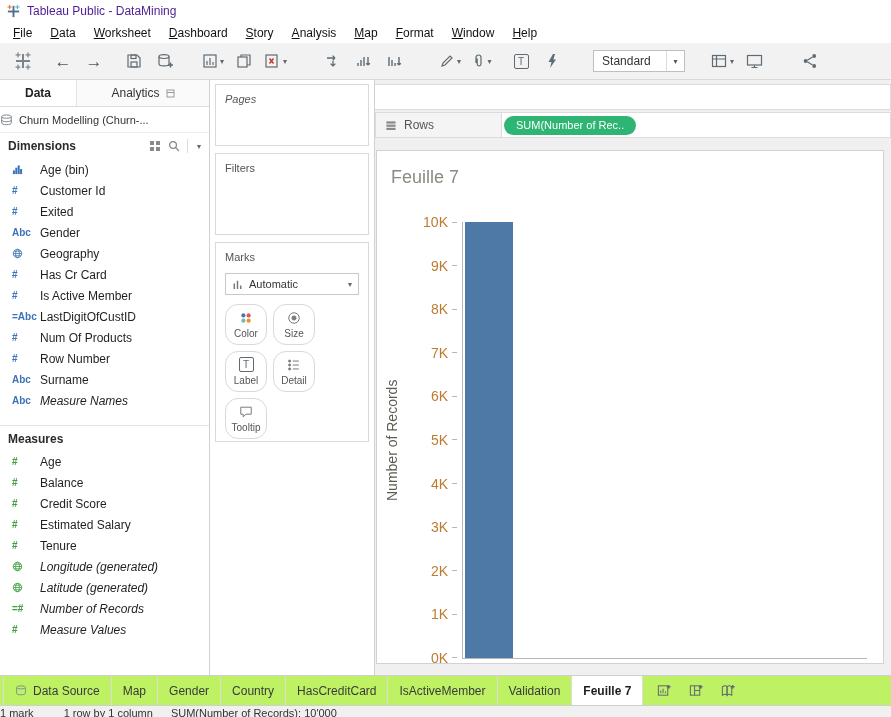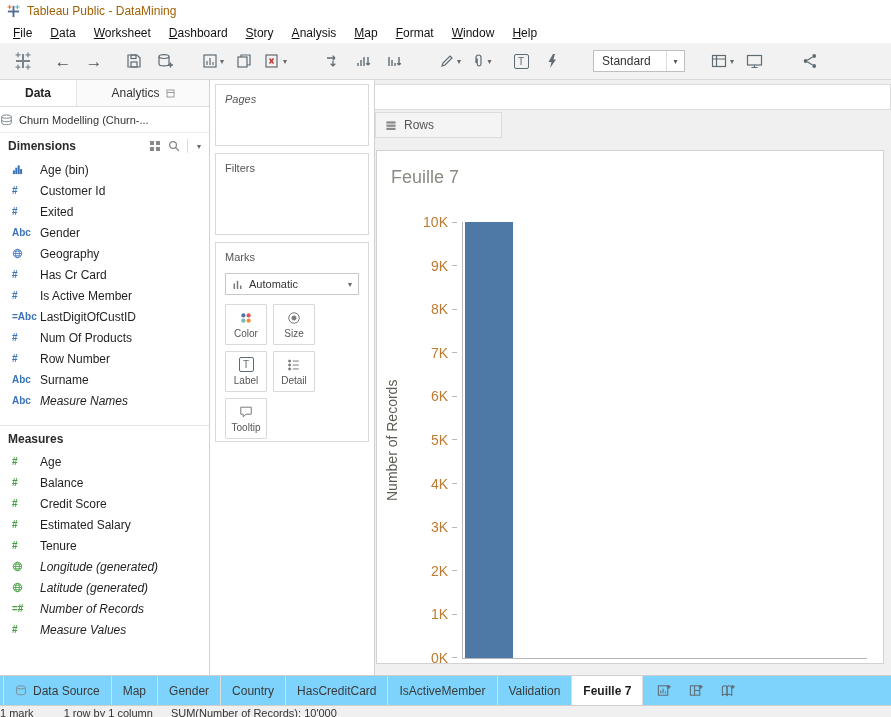--- a/index.html
+++ b/index.html
@@ -7,21 +7,21 @@
   body {
     position:relative; overflow:hidden;
     font-family:"Liberation Sans","DejaVu Sans",sans-serif;
     font-size:12px; color:#222; background:#f0f0f0;
   }
   svg { display:block; }
 
   
   .titlebar { position:absolute; left:0; top:0; width:891px; height:22px; background:#fff;
     display:flex; align-items:center; gap:6px; padding-left:6px; }
-  .titlebar .title { font-size:12px; color:#a16207; }
+  .titlebar .title { font-size:12px; color:#4c1d95; }
 
   
   .menubar { position:absolute; left:0; top:22px; width:891px; height:21px; background:#fff;
     display:flex; align-items:center; padding-left:4px; }
   .menu-item { display:inline-block; padding:2px 9px; font-size:12px; color:#111; cursor:default; }
   .menu-item::first-letter { text-decoration:underline; }
 
   
   .toolbar { position:absolute; left:0; top:43px; width:891px; height:37px; background:#f2f2f2;
     border-bottom:1px solid #d9d9d9; display:flex; align-items:center; padding:0 10px; }
@@ -63,21 +63,21 @@
   
   .cards-panel { position:absolute; left:210px; top:80px; width:165px; height:595px; background:#fff;
     border-right:1px solid #d2d2d2; padding:4px 5px; }
   .card { border:1px solid #d9d9d9; background:#fff; margin-bottom:7px; }
   .card-title { font-size:11px; color:#555; padding:8px 9px 4px; }
   .card.pages { height:62px;font-style:italic; } .card.filters { height:82px; } .card.marks { height:200px; }
   .mark-type { margin:6px 9px 9px; height:22px; border:1px solid #c8c8c8; display:flex; align-items:center;
     gap:6px; padding:0 6px; font-size:11px; color:#333; }
   .mark-type .caret { margin-left:auto; }
   .marks-grid { display:flex; flex-wrap:wrap; gap:6px; margin:0 9px; }
-  .mark-btn { width:42px; height:41px; border:1px solid #d9d9d9; border-radius:1px; background:#fff;
+  .mark-btn { width:42px; height:41px; border:1px solid #d9d9d9; border-radius:13px; background:#fff;
     display:flex; flex-direction:column; align-items:center; justify-content:center; gap:3px;
     font-size:10px; color:#555; }
 
   
   .shelf-row { position:absolute; left:375px; width:516px; height:26px; display:flex; }
   .shelf-columns { top:84px; } .shelf-rows { top:112px; }
   .shelf-label { width:127px; flex:0 0 127px; background:#f4f4f4; border:1px solid #dcdcdc;
     display:flex; align-items:center; gap:7px; padding:0 9px; color:#555; font-size:12px; }
   .shelf-body { flex:1; background:#fff; border:1px solid #dcdcdc; border-left:none;
     display:flex; align-items:center; padding:0 2px; }
@@ -94,21 +94,21 @@
     flex-direction:column; justify-content:space-between; }
   .y-tick { height:0; display:flex; align-items:center; justify-content:flex-end; gap:4px;
     font-size:14px; color:var(--tick-text,#bd7b30); }
   .tick-mark { width:5px; height:1px; background:#b7b7b7; flex:0 0 5px; }
   .y-axis-title { position:absolute; left:-82px; top:0; bottom:0; width:22px; display:flex;
     align-items:center; justify-content:center; writing-mode:vertical-rl; transform:rotate(180deg);
     font-size:14px; color:#5c5c52; white-space:nowrap; }
   .bar { position:absolute; left:2px; bottom:0; width:48px; background:var(--bar-blue,#4e79a7); }
 
   
-  .sheet-tabs { position:absolute; left:0; top:675px; width:891px; height:30px; background:#7dd3fc;
+  .sheet-tabs { position:absolute; left:0; top:675px; width:891px; height:30px; background:#bef264;
     border-top:1px solid #cfcfcf; display:flex; align-items:stretch; padding-left:3px; }
   .sheet-tab { display:flex; align-items:center; gap:6px; padding:0 11px; font-size:12px; color:#3a3a3a;
     border-right:1px solid #dcdcdc; white-space:nowrap; }
   .sheet-tab:first-child { border-left:1px solid #dcdcdc; }
   .sheet-tab.active { background:#fff; font-weight:bold; color:#1d1d1d; }
   .tab-icon-btn { display:flex; align-items:center; justify-content:center; width:26px; color:#5f6b73; }
   .tab-icon-group { display:flex; align-items:center; gap:6px; padding:0 8px; }
 
   
   .status-bar { position:absolute; left:0; top:705px; width:891px; height:12px; background:#f0f0f0;
@@ -505,20 +505,23 @@
   <div class="shelf-label">
     <span>
       <svg width="12" height="11" viewBox="0 0 12 12" fill="#8a8a8a">
         <rect x="1" y="1.5" width="10" height="2.4"></rect>
           <rect x="1" y="5" width="10" height="2.4"></rect>
           <rect x="1" y="8.5" width="10" height="2.4"></rect>
       </svg>
     </span>
     <span>Rows</span>
   </div>
+  <div class="shelf-body">
+    <span class="pill">SUM(Number of Rec..</span>
+  </div>
 </div>
 
 <div class="chart-card">
   <div class="sheet-title">Feuille 7</div>
   <div class="plot">
     <div class="y-axis-title">Number of Records</div>
     <div class="y-ticks">
       <div class="y-tick">
           <span>10K</span>
           <span class="tick-mark"></span>

